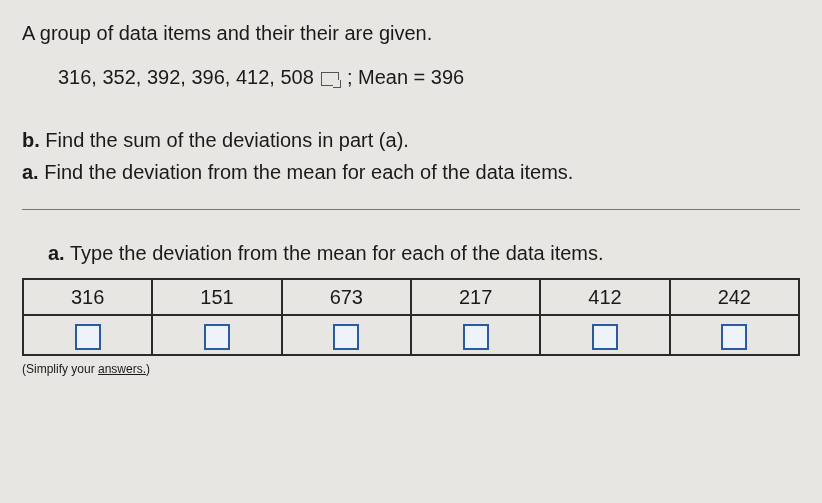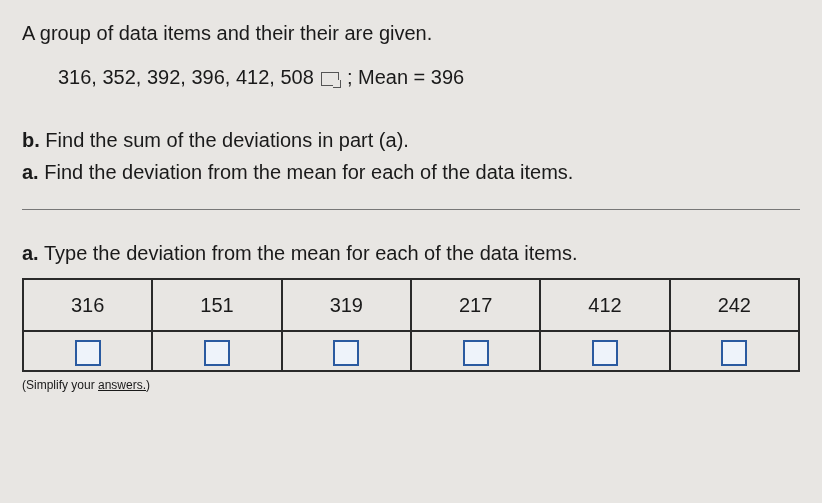--- a/index.html
+++ b/index.html
@@ -52,31 +52,32 @@
     .label {
       font-weight: bold;
     }
     hr.sep {
       border: none;
       border-top: 1px solid #777;
       margin: 22px 0 28px 0;
     }
     .answer-prompt {
       margin-bottom: 10px;
+      margin-left: 26px;
     }
     table.dev-table {
       border-collapse: collapse;
       width: 100%;
       table-layout: fixed;
     }
     table.dev-table td {
       border: 2px solid #2a2a2a;
       text-align: center;
       vertical-align: middle;
-      height: 52px;
+      height: 36px;
       font-size: 20px;
     }
     table.dev-table tr.inputs td {
       height: 40px;
     }
     .input-box {
       display: inline-block;
       width: 26px;
       height: 26px;
       border: 2px solid #2a5aa0;
@@ -118,21 +119,21 @@
 <div class="answer-prompt">
   <span class="label">a.</span>
   <span>Type the deviation from the mean for each of the data items.</span>
 </div>
 
 <table class="dev-table">
   <tbody>
       <tr class="headers">
     <td>316</td>
     <td>151</td>
-    <td>319</td>
+    <td>673</td>
     <td>217</td>
     <td>412</td>
     <td>242</td>
   </tr>
   <tr class="inputs">
     <td><span class="input-box"></span></td>
     <td><span class="input-box"></span></td>
     <td><span class="input-box"></span></td>
     <td><span class="input-box"></span></td>
     <td><span class="input-box"></span></td>

